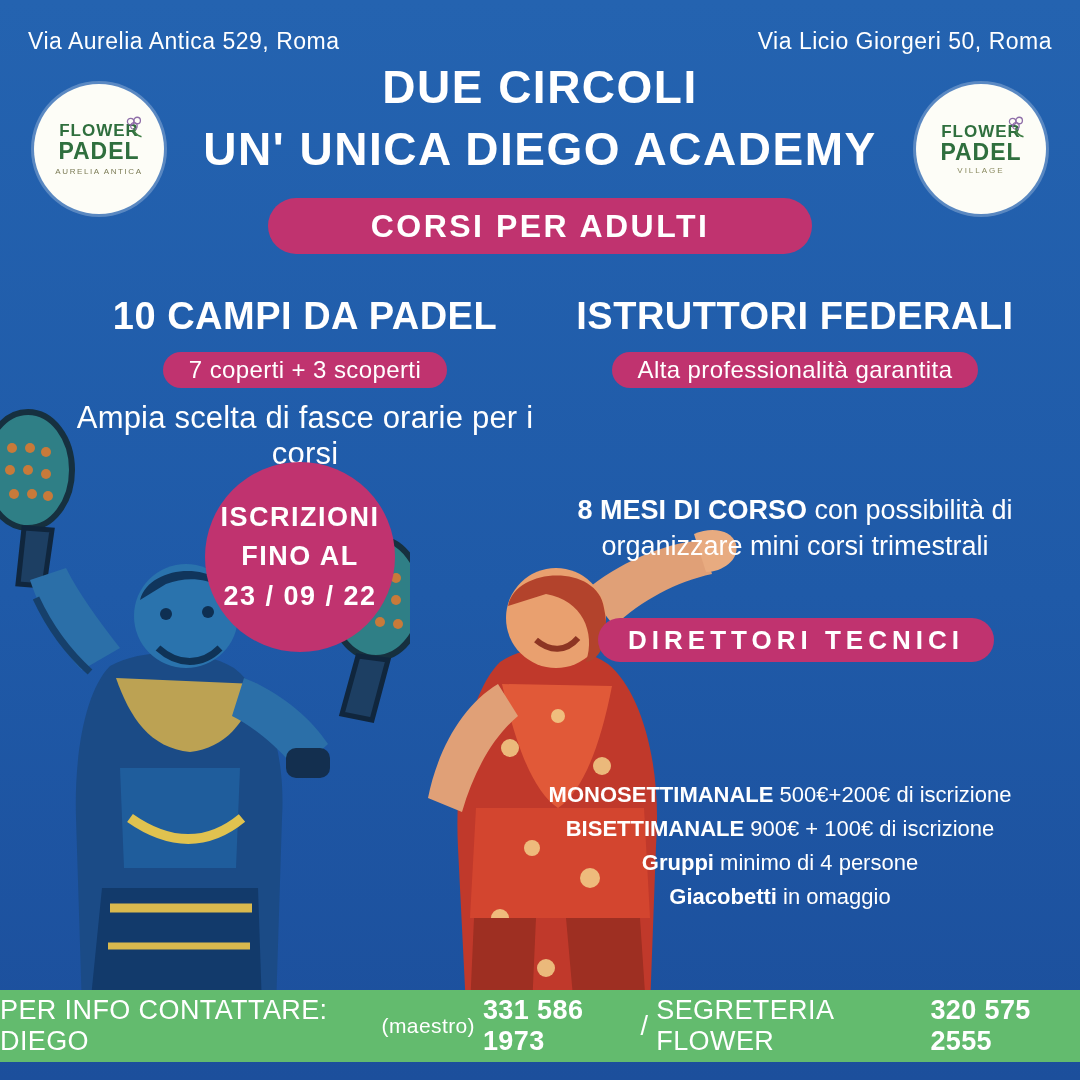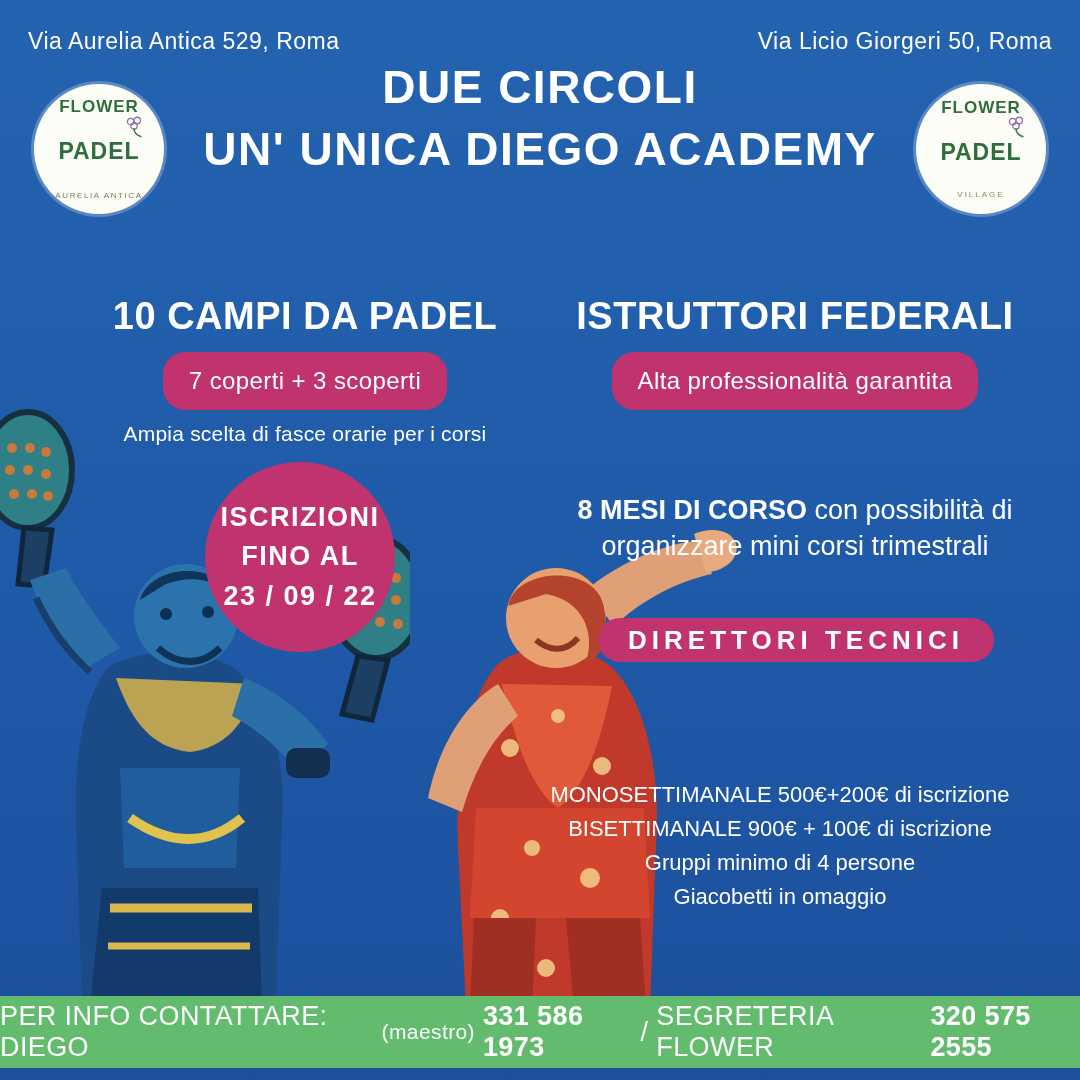--- a/index.html
+++ b/index.html
@@ -40,21 +40,20 @@
     width: 130px;
     height: 130px;
     border-radius: 50%;
     background: #fdfdf7;
     box-shadow: 0 0 0 3px rgba(255,255,255,0.25);
     display: flex;
     flex-direction: column;
     align-items: center;
     justify-content: center;
     text-align: right;
-    gap: 24px;
   }
   .logo-left { left: 34px; top: 84px; }
   .logo-right { right: 34px; top: 84px; }
   .logo .lg-flower {
     font-size: 17px;
     letter-spacing: 1px;
     color: #2f6f3e;
     font-weight: bold;
     line-height: 1;
   }
@@ -133,27 +132,27 @@
     font-weight: bold;
     letter-spacing: 0.5px;
     line-height: 1.1;
   }
   .pill-sub {
     margin: 14px auto 0;
     border-radius: 22px;
     background: #c0336f;
     color: #ffffff;
     font-size: 24px;
-    padding: 15px 26px;
+    padding: 4px 26px;
     display: inline-block;
     letter-spacing: 0.4px;
   }
   .col .note {
     margin-top: 12px;
-    font-size: 21px;
+    font-size: 31px;
     letter-spacing: 0.2px;
   }
 
   
   .circle-badge {
     position: absolute;
     left: 205px;
     top: 462px;
     width: 190px;
     height: 190px;
@@ -214,35 +213,35 @@
   .prices {
     position: absolute;
     left: 520px;
     top: 778px;
     width: 520px;
     text-align: center;
     color: #ffffff;
     font-size: 22px;
     line-height: 1.55;
   }
-  .prices b { font-weight: normal; }
+  .prices b { font-weight: bold; }
 
   
   .player {
     position: absolute;
     bottom: 72px;
   }
   .player-left  { left: -10px; width: 420px; height: 660px; }
   .player-right { left: 350px; width: 400px; height: 560px; }
 
   
   .footer {
     position: absolute;
     left: 0;
-    bottom: 12px;
+    bottom: 18px;
     width: 1080px;
     height: 72px;
     background: #63bb6e;
     display: flex;
     align-items: center;
     justify-content: center;
     color: #ffffff;
     font-size: 27px;
     letter-spacing: 0.4px;
   }
@@ -255,20 +254,21 @@
 <div id="poster">
 
   <div class="addr addr-left">Via Aurelia Antica  529, Roma</div>
   <div class="addr addr-right">Via Licio Giorgeri  50, Roma</div>
 
   <div class="headline">
     <span>DUE CIRCOLI</span>
     <span class="l2">UN' UNICA DIEGO ACADEMY</span>
   </div>
 
+  <div class="pill-main">CORSI PER ADULTI</div>
 
   <div class="logo logo-left">
     <svg class="lg-leaf" viewBox="0 0 24 24">
       <circle cx="8" cy="7" r="3" fill="none" stroke="#8f6ea8" stroke-width="1.2"></circle>
       <circle cx="14" cy="6" r="3" fill="none" stroke="#8f6ea8" stroke-width="1.2"></circle>
       <circle cx="11" cy="11" r="3" fill="none" stroke="#8f6ea8" stroke-width="1.2"></circle>
       <path d="M11 13 C11 18, 14 20, 18 21" fill="none" stroke="#3f7f44" stroke-width="1.4"></path>
     </svg>
     <div class="lg-flower">FLOWER</div>
     <div class="lg-padel">PADEL</div>

